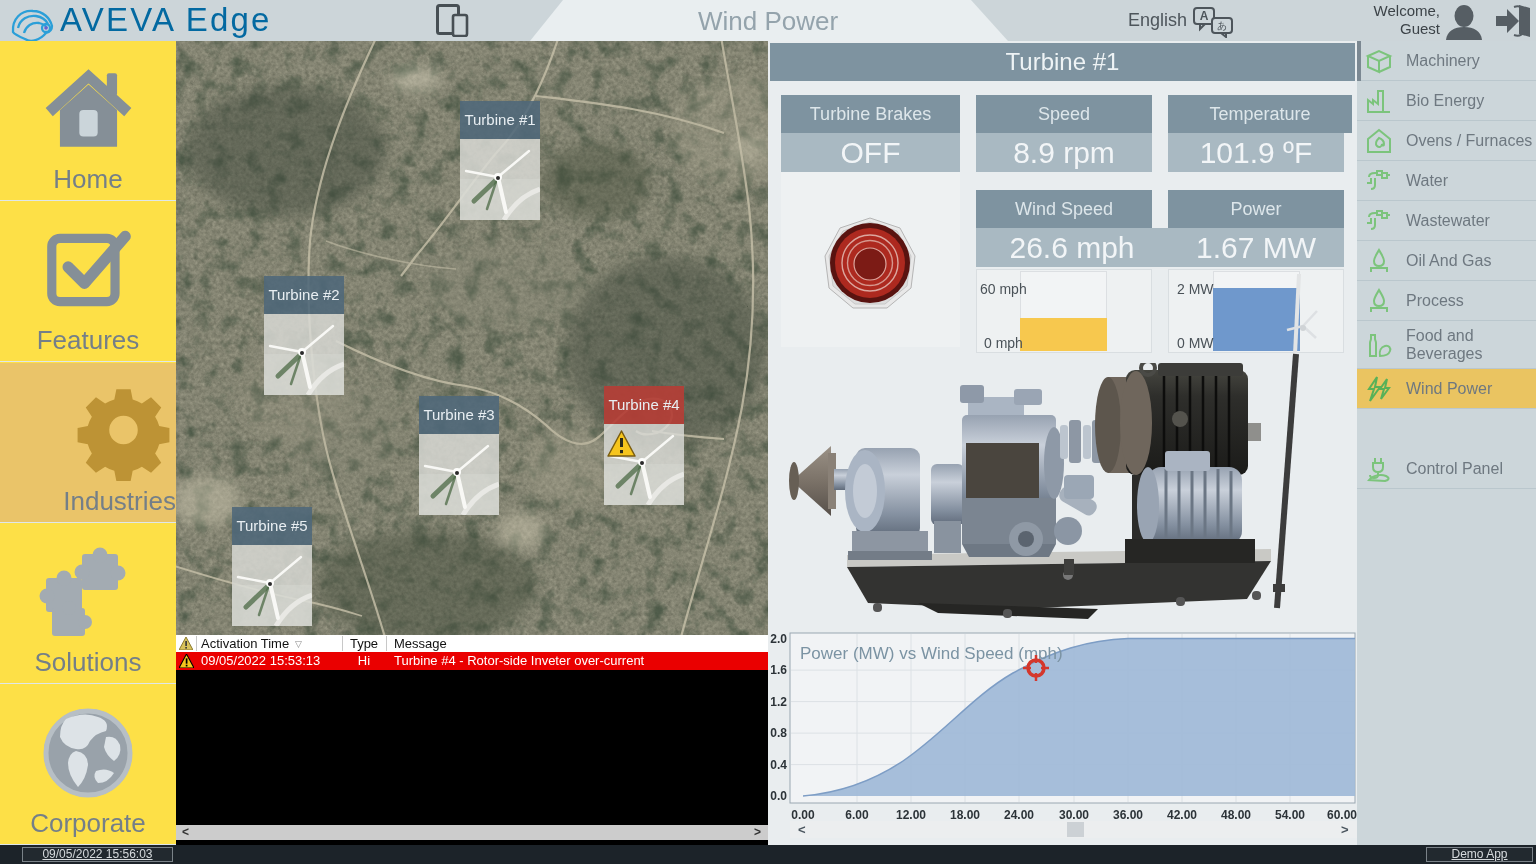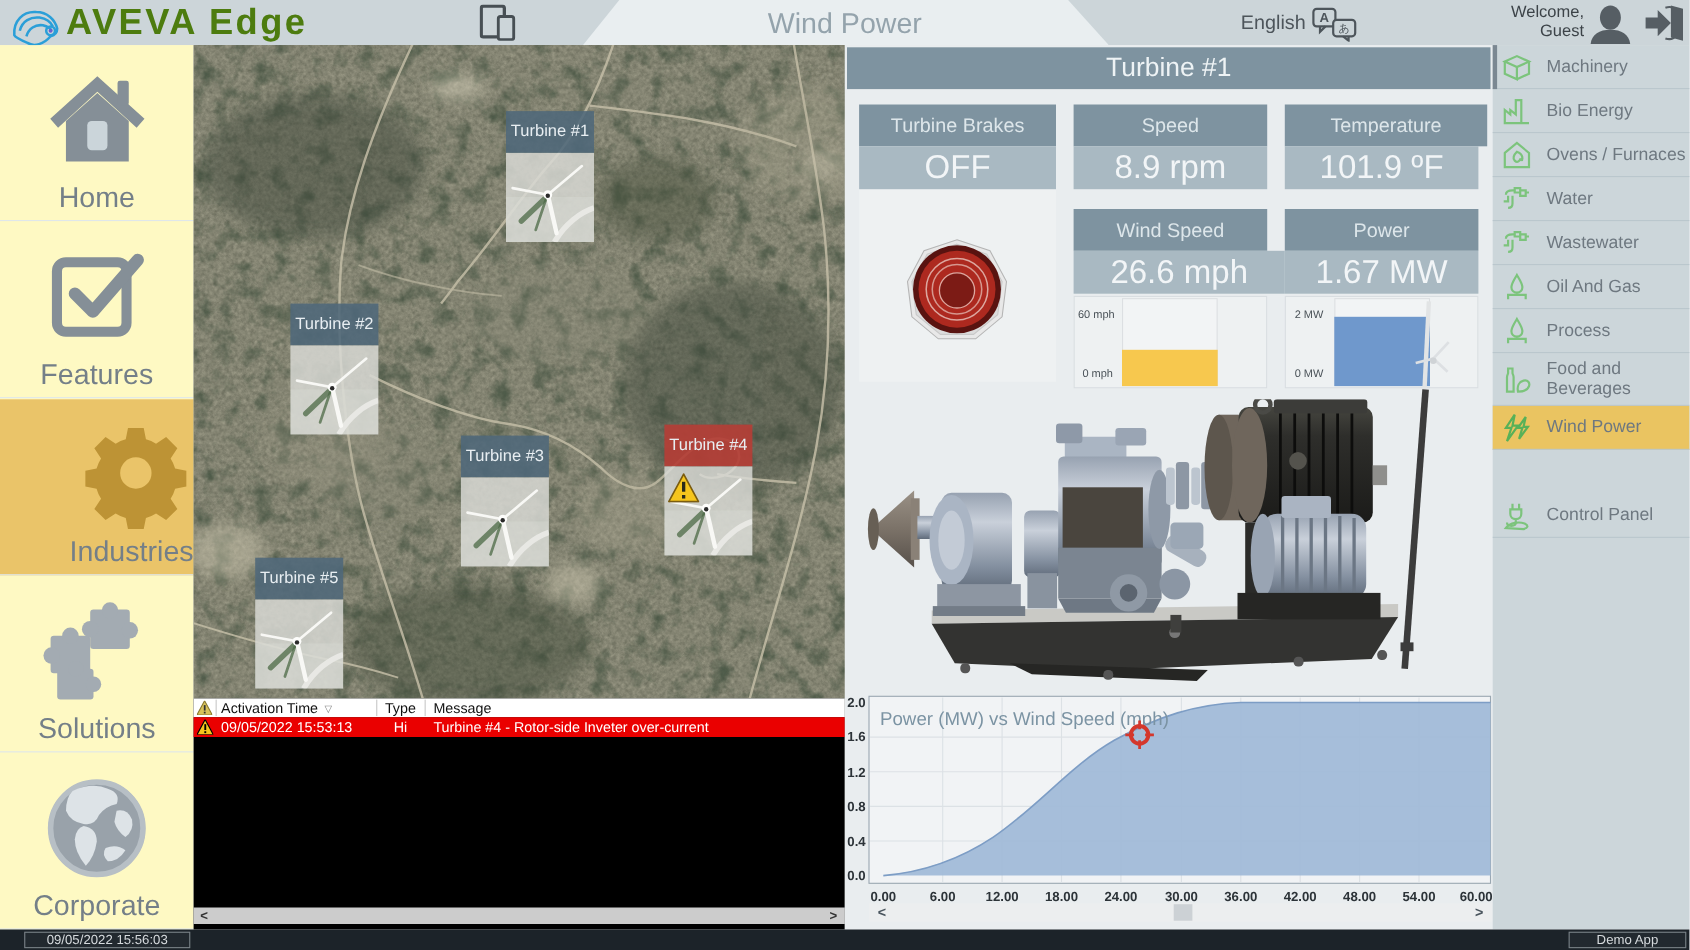--- a/index.html
+++ b/index.html
@@ -5,32 +5,32 @@
 * { margin:0; padding:0; box-sizing:border-box; }
 html,body { width:1536px; height:864px; overflow:hidden; font-family:"Liberation Sans", sans-serif; background:#e9edef; }
 #stage { position:relative; width:1536px; height:864px; }
 .abs { position:absolute; }
 
 
 #topbar { left:0; top:0; width:1536px; height:41px; background:#ccd5d9; }
 #trap { left:530px; top:0; width:478px; height:41px; background:#e9eef0;
   clip-path:polygon(33px 0, 441px 0, 478px 41px, 0 41px); }
 #logo { left:10px; top:6px; }
-#brand { left:60px; top:1px; font-size:33px; font-weight:bold; color:#4d7c0f; letter-spacing:2.2px; }
+#brand { left:60px; top:1px; font-size:33px; font-weight:normal; color:#0369a1; letter-spacing:2.2px; }
 #title { left:618px; top:6px; width:300px; text-align:center; font-size:26px; color:#94a3ac; }
 #lang { left:1128px; top:10px; font-size:18px; color:#4d555b; }
 #welcome { left:1360px; top:2px; width:80px; text-align:right; font-size:15px; color:#3c4348; line-height:18px; }
 
 #botbar { left:0; top:845px; width:1536px; height:19px; background:#1c2329; }
-.botbox { position:absolute; top:847px; height:15px; border:1px solid #7a8288; color:#d6dadd; font-size:12px; text-align:center; line-height:13px; background:#22292f; }
+.botbox { position:absolute; top:847px; height:15px; border:1px solid #7a8288; color:#d6dadd; font-size:12px; text-align:center; line-height:13px; background:#22292f;text-decoration:underline; }
 #bb1 { left:22px; width:151px; }
 #bb2 { left:1426px; width:107px; }
 
 
-#lsb { left:0; top:41px; width:176px; height:804px; background:#fef9c3;padding-left:48px; }
+#lsb { left:0; top:41px; width:176px; height:804px; background:#fde047;padding-left:48px; }
 .litem { position:absolute; left:0; width:176px; height:160px; border-bottom:1px solid #dfe7ea; text-align:center; }
 .litem .lbl { position:absolute; bottom:5px; width:100%; font-size:26px; color:#747f88; }
 #ind { background:#eac469;text-align:right; }
 
 #rsb { left:1357px; top:41px; width:179px; height:804px; background:#ccd6da; }
 .ritem { position:absolute; left:0; width:179px; border-bottom:1px solid #bac7cd; }
 .ritem .rtxt { position:absolute; left:49px; top:50%; transform:translateY(-50%); font-size:16px; color:#6e7880; line-height:18px; white-space:nowrap; }
 .ritem svg { position:absolute; left:8px; top:50%; transform:translateY(-50%); }
 #rwind { background:#eac461; }
 
@@ -47,21 +47,21 @@
 #alrow { position:absolute; left:0; top:17px; width:592px; height:18px; background:#ea0000; font-size:13px; color:#fff; }
 #alscroll { position:absolute; left:0; top:190px; width:592px; height:15px; background:#cccccc; color:#333; font-size:12px; }
 .acol { position:absolute; top:0; height:17px; line-height:17px; }
 
 
 #rp { left:768px; top:41px; width:589px; height:804px; background:#e9edef; }
 #rptitle { position:absolute; left:2px; top:2px; width:585px; height:38px; background:#7e93a0; color:#eef3f5; font-size:24px; text-align:center; line-height:38px; }
 .card-h { position:absolute; height:38px; background:#7e93a0; color:#dde6ea; font-size:18px; text-align:center; line-height:38px; }
 .card-v { position:absolute; height:39px; background:#a9b9c2; color:#f2f5f7; font-size:30px; text-align:center; line-height:39px; }
 .gauge { position:absolute; background:#eef1f2; border:1px solid #d9dee1; }
-.glabel { position:absolute; font-size:10px; color:#4a5258; z-index:3; }
+.glabel { position:absolute; font-size:14px; color:#4a5258; z-index:3; }
 #brakecard { position:absolute; left:13px; top:54px; width:179px; height:252px; background:#eef1f2; }
 </style>
 </head>
 <body>
 <div id="stage">
 
   <div class="abs" id="topbar"></div>
   <div class="abs" id="trap"></div>
   <div class="abs" id="logo">
     <svg width="46" height="38" viewBox="0 0 46 38">

